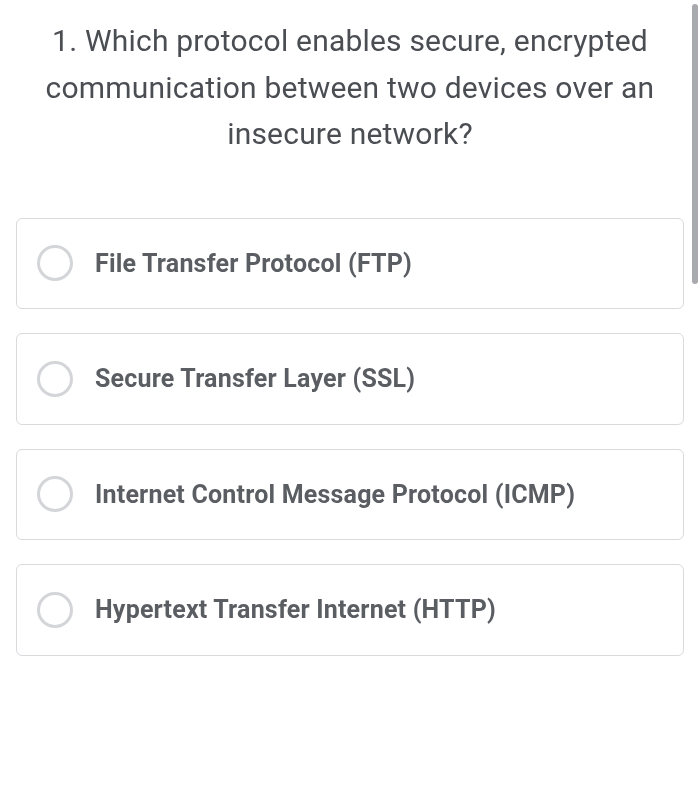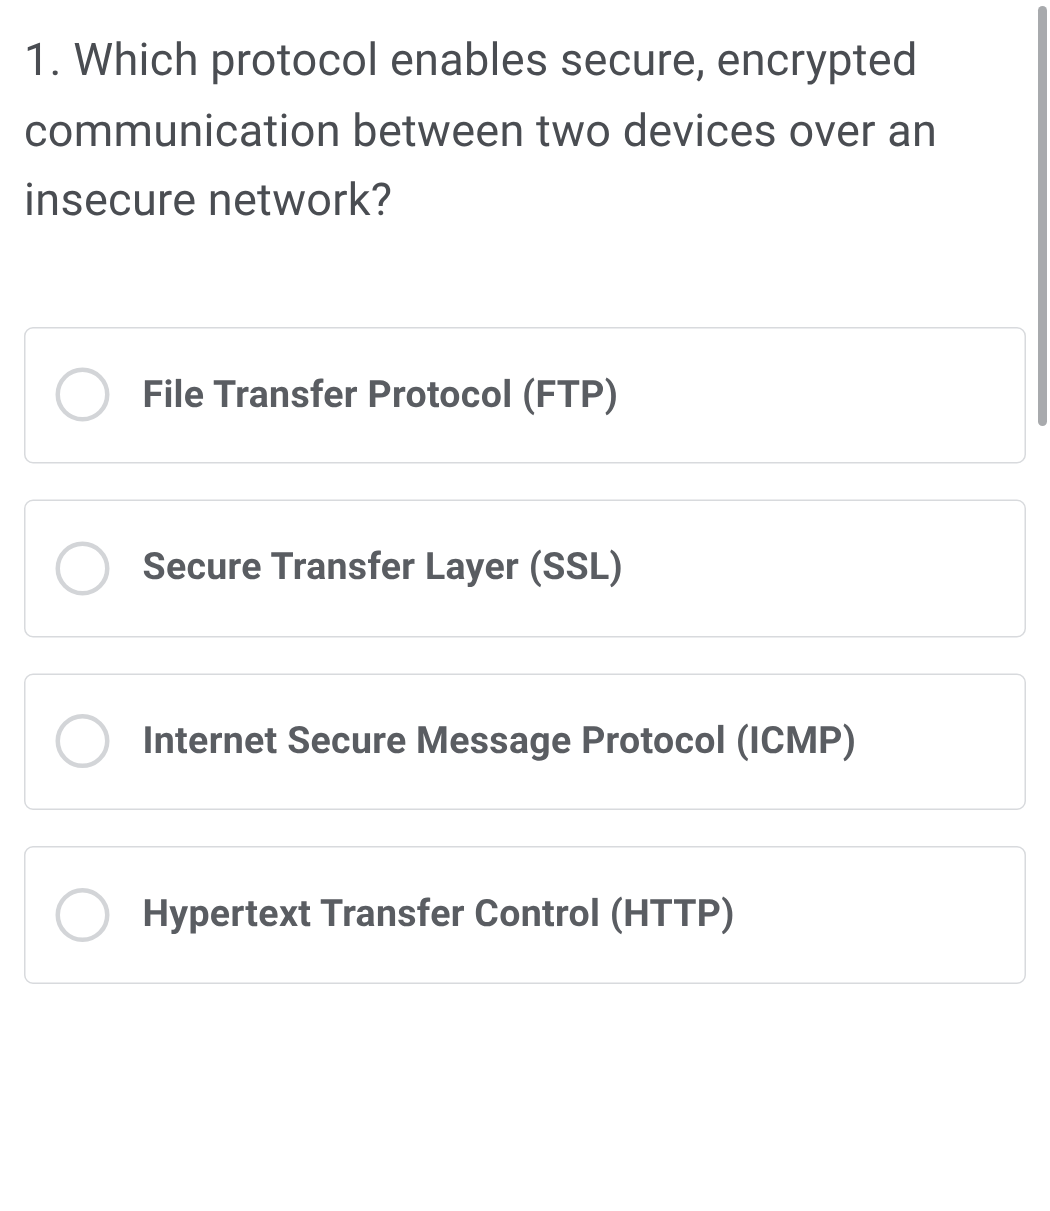--- a/index.html
+++ b/index.html
@@ -11,20 +11,21 @@
       font-family: -apple-system, BlinkMacSystemFont, "Segoe UI", Roboto, Helvetica, Arial, sans-serif;
       background: #ffffff;
       width: 700px;
       height: 807px;
       overflow: hidden;
       position: relative;
     }
     .container {
       padding: 18px 16px 0 16px;
       height: 100%;
+      text-align: center;
     }
     .question-text {
       font-size: 30px;
       line-height: 1.55;
       color: #4a4d52;
       font-weight: 400;
       margin-bottom: 60px;
       letter-spacing: 0.2px;
     }
     .options {
@@ -81,23 +82,23 @@
       <div class="option-label">File Transfer Protocol (FTP)</div>
     </div>
 
     <div class="option">
       <div class="radio-circle"></div>
       <div class="option-label">Secure Transfer Layer (SSL)</div>
     </div>
 
     <div class="option">
       <div class="radio-circle"></div>
-      <div class="option-label">Internet Secure Message Protocol (ICMP)</div>
+      <div class="option-label">Internet Control Message Protocol (ICMP)</div>
     </div>
 
     <div class="option">
       <div class="radio-circle"></div>
-      <div class="option-label">Hypertext Transfer Control (HTTP)</div>
+      <div class="option-label">Hypertext Transfer Internet (HTTP)</div>
     </div>
   </div>
 </div>
 
 <div class="scrollbar"></div>
 
 </body></html>

